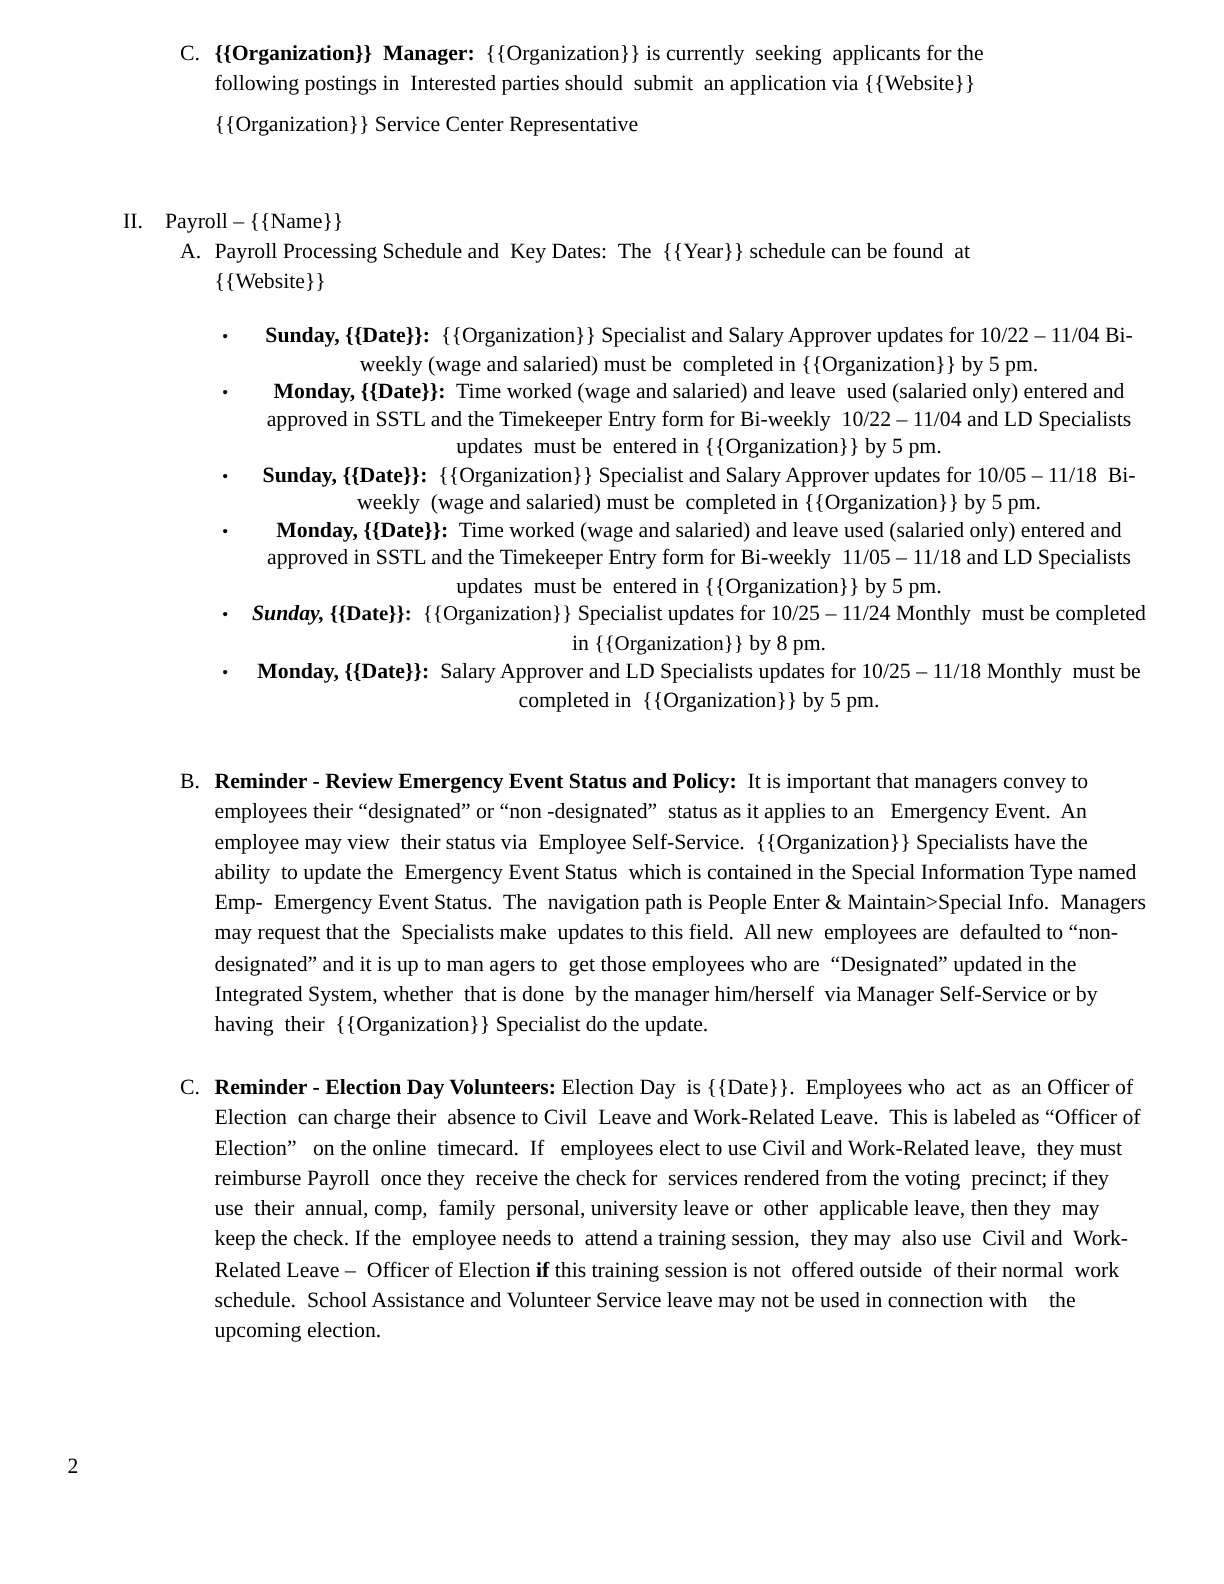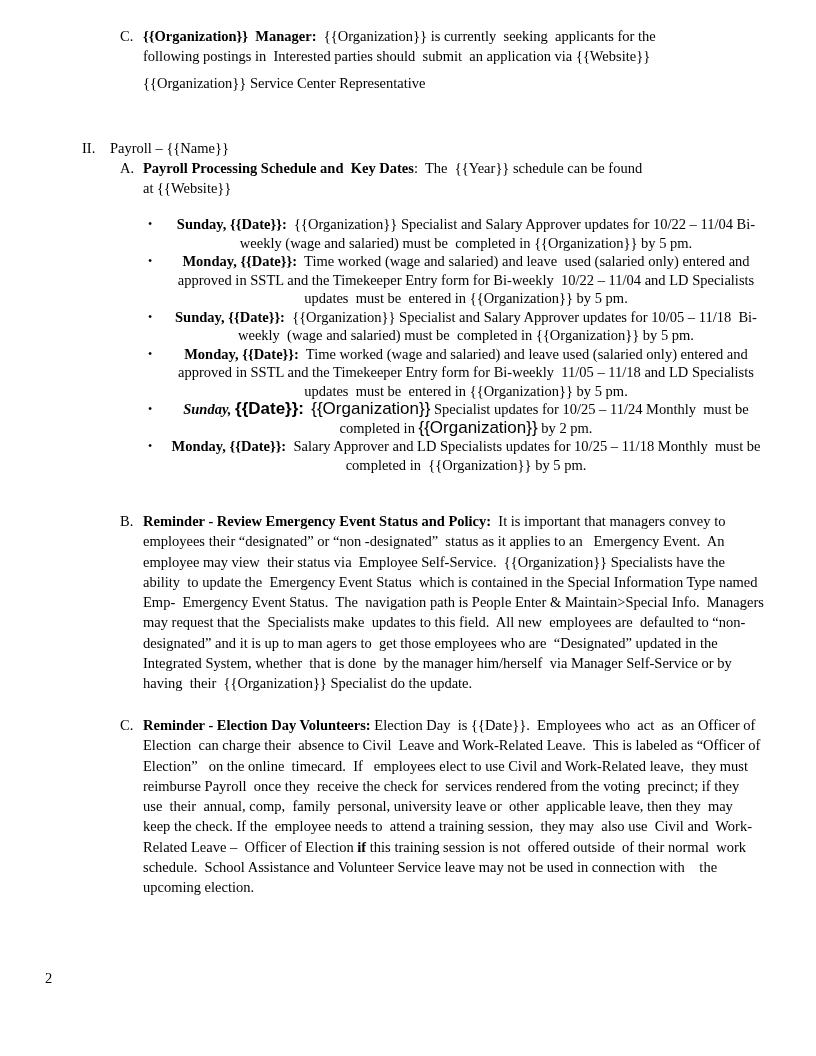--- a/index.html
+++ b/index.html
@@ -29,22 +29,22 @@
     width: 23px;
   }
   .label-wide {
     flex: none;
     width: 28px;
   }
   .text {
     white-space: pre-wrap;
   }
   .sans {
-    font-family: Liberation Sans, sans-serif;
-    font-size: 17px;
+    font-family: Liberation Serif, serif;
+    font-size: 14px;
   }
   .bullet-list {
     position: absolute;
     line-height: 18.5px;
   }
   .bullet-item {
     display: flex;
     align-items: flex-start;
   }
   .bullet-marker {
@@ -77,21 +77,21 @@
     </div>
   </div>
 
   <div class="block" style="top: 138px; left: 82px;">
     <div class="label-wide">II.</div>
     <div class="text">Payroll – {{Name}}</div>
   </div>
 
   <div class="block" style="top: 158px; left: 120px;">
     <div class="label">A.</div>
-    <div class="text" style="width: 505px;"><span style="font-weight: bold;">Payroll Processing Schedule and  Key Dates</span><span>:  The  {{Year}} schedule can be found  at {{Website}}</span></div>
+    <div class="text" style="width: 505px;"><span style="font-weight: normal;">Payroll Processing Schedule and  Key Dates</span><span>:  The  {{Year}} schedule can be found  at {{Website}}</span></div>
   </div>
 
   <div class="bullet-list" style="top: 215px; left: 148px;">
     <div class="bullet-item">
       <div class="bullet-marker">•</div>
       <div class="bullet-text"><span style="font-weight: bold;">Sunday, {{Date}}:</span><span>  {{Organization}} Specialist and Salary Approver updates for 10/22 – 11/04 Bi-  weekly (wage and salaried) must be  completed in {{Organization}} by 5 pm.</span></div>
     </div>
     <div class="bullet-item">
       <div class="bullet-marker">•</div>
       <div class="bullet-text"><span style="font-weight: bold;">Monday, {{Date}}:</span><span>  Time worked (wage and salaried) and leave  used (salaried only) entered and approved in SSTL and the Timekeeper Entry form for Bi-weekly  10/22 – 11/04 and LD Specialists updates  must be  entered in {{Organization}} by 5 pm.</span></div>
@@ -99,21 +99,21 @@
     <div class="bullet-item">
       <div class="bullet-marker">•</div>
       <div class="bullet-text"><span style="font-weight: bold;">Sunday, {{Date}}:</span><span>  {{Organization}} Specialist and Salary Approver updates for 10/05 – 11/18  Bi-weekly  (wage and salaried) must be  completed in {{Organization}} by 5 pm.</span></div>
     </div>
     <div class="bullet-item">
       <div class="bullet-marker">•</div>
       <div class="bullet-text"><span style="font-weight: bold;">Monday, {{Date}}:</span><span>  Time worked (wage and salaried) and leave used (salaried only) entered and approved in SSTL and the Timekeeper Entry form for Bi-weekly  11/05 – 11/18 and LD Specialists updates  must be  entered in {{Organization}} by 5 pm.</span></div>
     </div>
     <div class="bullet-item">
       <div class="bullet-marker">•</div>
-      <div class="bullet-text"><span style="font-weight: bold; font-style: italic;">Sunday, </span><span class="sans" style="font-weight: bold;">{{Date}}:</span><span>  </span><span class="sans">{{Organization}}</span><span> Specialist updates for 10/25 – 11/24 Monthly  must be completed in </span><span class="sans">{{Organization}}</span><span> by 2 pm.</span></div>
+      <div class="bullet-text"><span style="font-weight: bold; font-style: italic;">Sunday, </span><span class="sans" style="font-weight: bold;">{{Date}}:</span><span>  </span><span class="sans">{{Organization}}</span><span> Specialist updates for 10/25 – 11/24 Monthly  must be completed in </span><span class="sans">{{Organization}}</span><span> by 8 pm.</span></div>
     </div>
     <div class="bullet-item">
       <div class="bullet-marker">•</div>
       <div class="bullet-text"><span style="font-weight: bold;">Monday, {{Date}}:</span><span>  Salary Approver and LD Specialists updates for 10/25 – 11/18 Monthly  must be completed in  {{Organization}} by 5 pm.</span></div>
     </div>
   </div>
 
   <div class="block" style="top: 511px; left: 120px;">
     <div class="label">B.</div>
     <div class="text" style="width: 622px;"><span style="font-weight: bold;">Reminder - Review Emergency Event Status and Policy:</span><span>  It is important that managers convey to employees their “designated” or “non -designated”  status as it applies to an   Emergency Event.  An employee may view  their status via  Employee Self-Service.  {{Organization}} Specialists have the ability  to update the  Emergency Event Status  which is contained in the Special Information Type named Emp-  Emergency Event Status.  The  navigation path is People Enter &amp; Maintain&gt;Special Info.  Managers may request that the  Specialists make  updates to this field.  All new  employees are  defaulted to “non-designated” and it is up to man agers to  get those employees who are  “Designated” updated in the Integrated System, whether  that is done  by the manager him/herself  via Manager Self-Service or by having  their  {{Organization}} Specialist do the update.</span></div>

